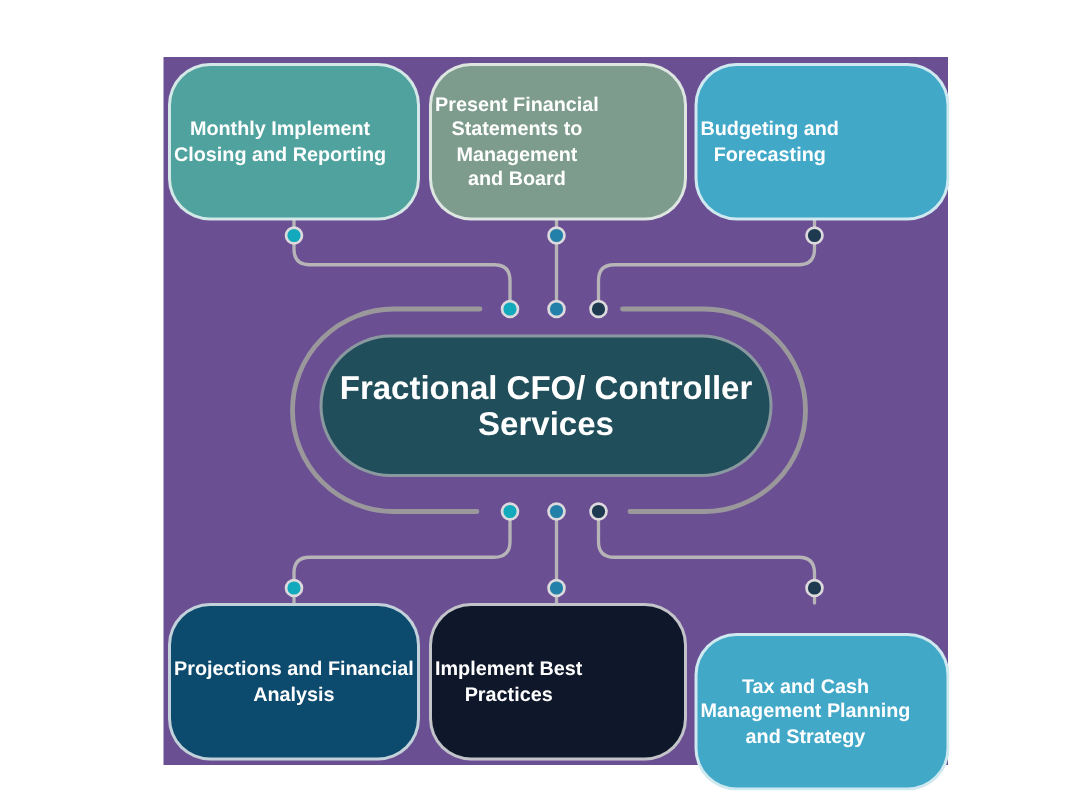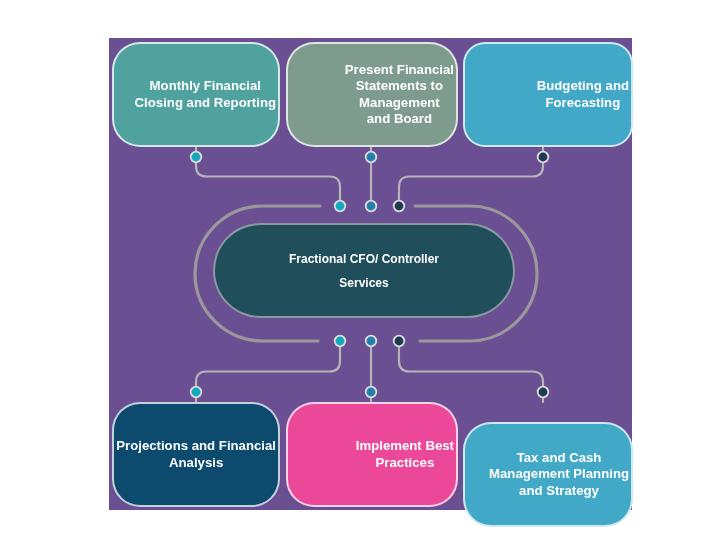--- a/index.html
+++ b/index.html
@@ -7,39 +7,39 @@
     position:relative;width:720px;height:540px;background:#ffffff;overflow:hidden;
     font-family:"Liberation Sans", sans-serif;
   }
   .panel{
     position:absolute;left:109px;top:38px;width:523px;height:472px;
   }
   .connector-layer{position:absolute;left:0;top:0;width:720px;height:540px;z-index:1;}
   .node{
     position:absolute;z-index:2;border-radius:28px;
     border:2px solid rgba(255,255,255,0.75);
-    display:flex;align-items:center;justify-content:flex-end;
+    display:flex;align-items:center;justify-content:flex-start;
     box-sizing:border-box;text-align:center;
   }
   .node .label{
     color:#ffffff;font-weight:bold;font-size:13.2px;line-height:16.5px;
     white-space:pre-line;padding:0 2px;
   }
   .node-top{top:42px;height:105px;}
   .node-bottom{top:402px;height:105px;}
   .pos-left{left:112px;width:168px;}
   .pos-center{left:286px;width:172px;}
   .pos-right{left:463px;width:170px;}
   .center-pill{
     position:absolute;z-index:2;left:213px;top:223px;width:302px;height:95px;
     border-radius:48px;border:2px solid rgba(195,193,198,0.65);
     display:flex;align-items:center;justify-content:center;box-sizing:border-box;
   }
   .center-pill .title{
-    color:#ffffff;font-weight:bold;font-size:12px;line-height:24px;
+    color:#ffffff;font-weight:bold;font-size:22px;line-height:24px;
     text-align:center;white-space:pre-line;
   }
 </style>
 </head>
 <body>
 
 <div class="stage">
 
   <div class="panel" style="background: rgb(107, 79, 147);"></div>
 
@@ -66,44 +66,44 @@
     <circle cx="371" cy="341" r="5.3" stroke-width="1.8" stroke="#DCDADD" fill="#2380A9"></circle>
     <circle cx="371" cy="392" r="5.3" stroke-width="1.8" stroke="#DCDADD" fill="#2380A9"></circle>
 
     <circle cx="543" cy="157" r="5.3" stroke-width="1.8" stroke="#DCDADD" fill="#1E3A50"></circle>
     <circle cx="399" cy="206" r="5.3" stroke-width="1.8" stroke="#DCDADD" fill="#1E3A50"></circle>
     <circle cx="399" cy="341" r="5.3" stroke-width="1.8" stroke="#DCDADD" fill="#1E3A50"></circle>
     <circle cx="543" cy="392" r="5.3" stroke-width="1.8" stroke="#DCDADD" fill="#1E3A50"></circle>
   </svg>
 
   <div class="node node-top pos-left" style="background: rgb(79, 162, 158);">
-    <span class="label">Monthly Financial
+    <span class="label">Monthly Implement
 Closing and Reporting</span>
   </div>
   <div class="node node-top pos-center" style="background: rgb(125, 156, 141);">
     <span class="label">Present Financial
 Statements to
 Management
 and Board</span>
   </div>
-  <div class="node node-top pos-right" style="background: rgb(66, 168, 200); border-radius: 22px;">
+  <div class="node node-top pos-right" style="background: rgb(66, 168, 200);">
     <span class="label">Budgeting and
 Forecasting</span>
   </div>
 
   <div class="center-pill" style="background: rgb(32, 78, 91);">
     <span class="title">Fractional CFO/ Controller
 Services</span>
   </div>
 
   <div class="node node-bottom pos-left" style="background: #0c4a6e;">
     <span class="label">Projections and Financial
 Analysis</span>
   </div>
-  <div class="node node-bottom pos-center" style="background: #ec4899;">
+  <div class="node node-bottom pos-center" style="background: #0f172a;">
     <span class="label">Implement Best
 Practices</span>
   </div>
   <div class="node node-bottom pos-right" style="background: rgb(66, 168, 200); margin-top: 20px;">
     <span class="label">Tax and Cash
 Management Planning
 and Strategy</span>
   </div>
 
 </div>

